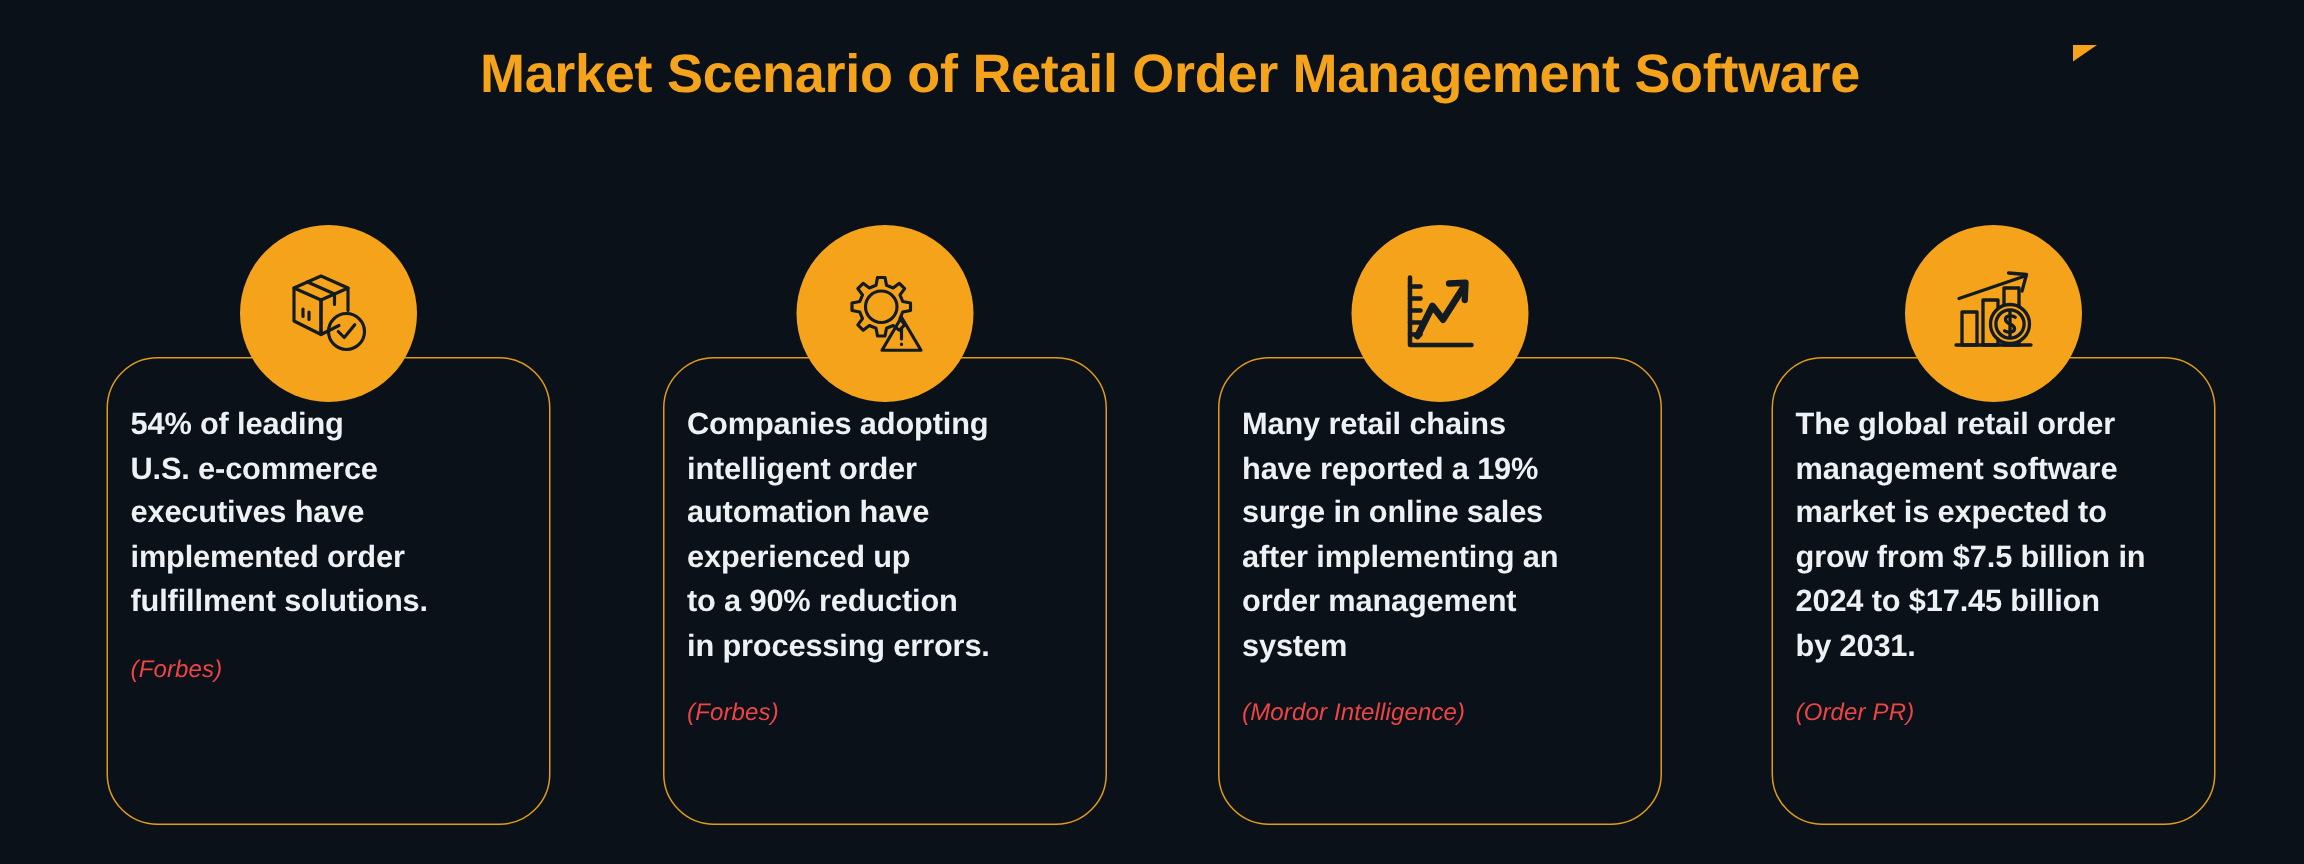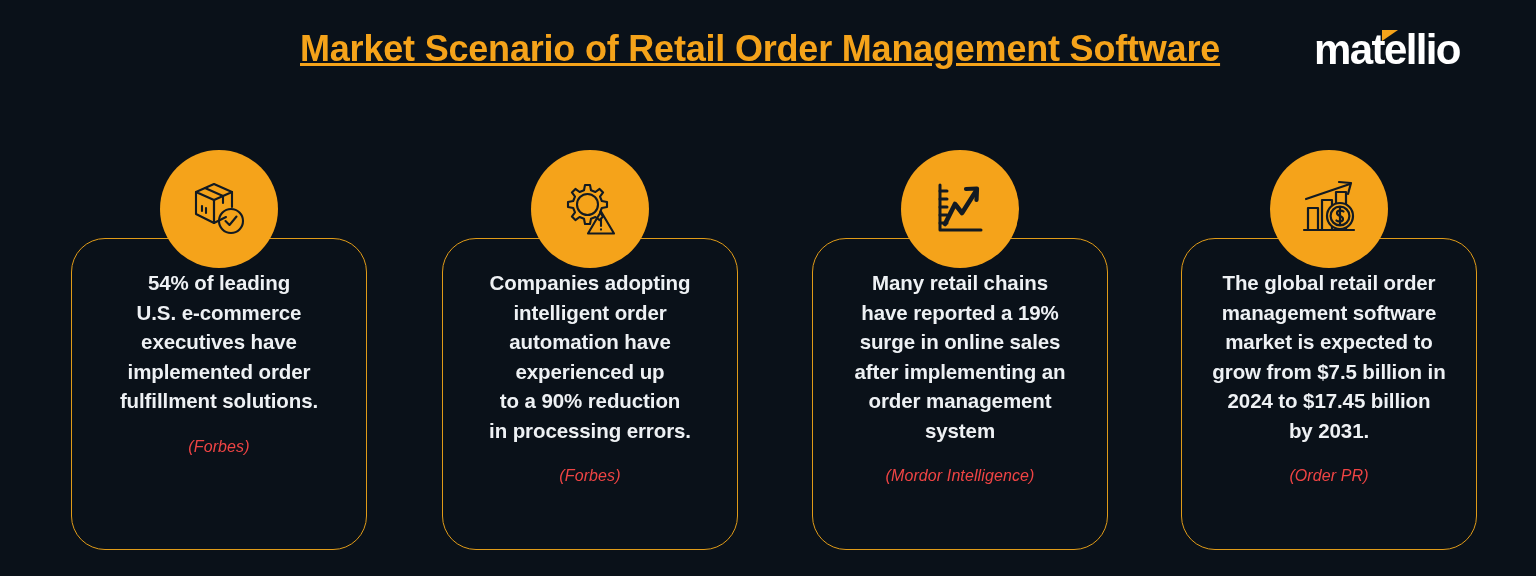--- a/index.html
+++ b/index.html
@@ -25,27 +25,26 @@
     top:0; left:0;
     width:1536px;
     height:140px;
   }
 
   .title {
     position:absolute;
     left:300px;
     top:26px;
     width:960px;
-    text-align:left;
+    text-align:center;
     color:#F5A31A;
     font-size:36px;
     font-weight:bold;
     line-height:1.28;
     letter-spacing:-0.2px;
-    text-decoration:underline;
   }
 
   .logo {
     position:absolute;
     right:32px;
     top:24px;
     width:190px;
     height:52px;
   }
   .logo-text {
@@ -113,21 +112,20 @@
     z-index:3;
   }
   .icon-circle svg { display:block; }
 
   .card-body {
     position:absolute;
     left:0;
     top:118px;
     width:296px;
     padding:0 16px;
-    text-align:center;
     z-index:2;
   }
 
   .card-text {
     color:#eef1f4;
     font-size:20.5px;
     font-weight:bold;
     line-height:1.44;
     white-space:pre-line;
     letter-spacing:-0.1px;
@@ -147,21 +145,20 @@
 </style>
 </head>
 <body>
 
 <div id="infographic">
 
   <div class="header">
     <div class="title">Market Scenario of Retail Order Management Software</div>
 
     <div class="logo">
-      <div class="logo-text">matellio</div>
       <div class="logo-accent"></div>
     </div>
   </div>
 
   <div class="cards">
 
     <div class="card-wrap c0">
       <div class="card-box"></div>
       <div class="icon-circle">
         <svg width="62" height="62" viewBox="0 0 62 62" fill="none" stroke="#121a22" stroke-width="2.1" stroke-linecap="round" stroke-linejoin="round">

